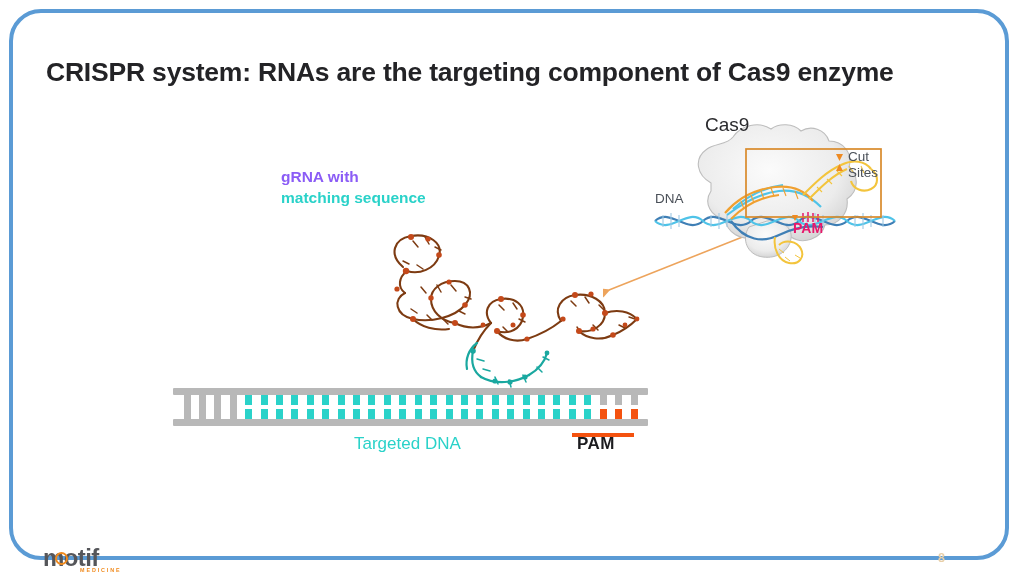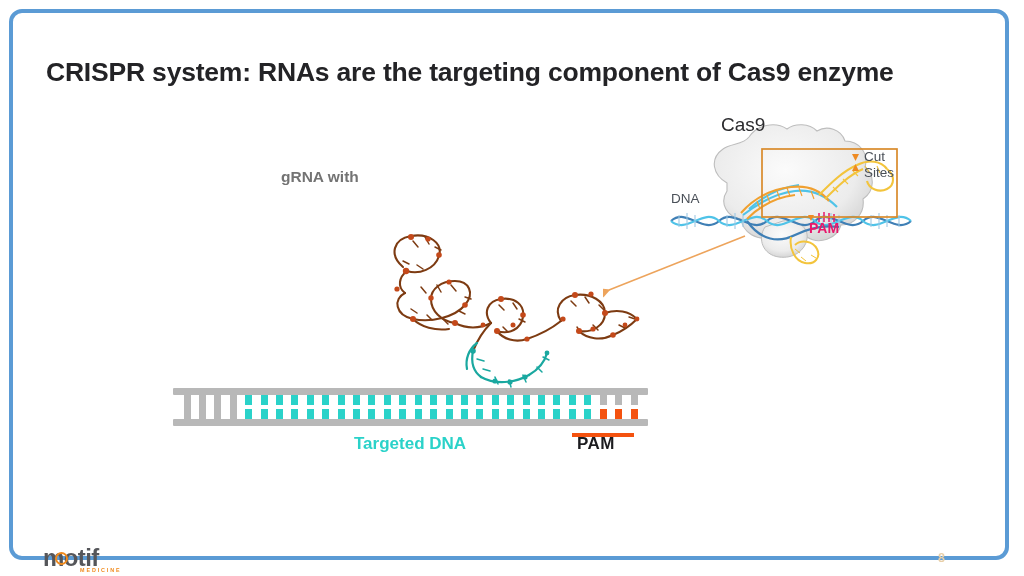--- a/index.html
+++ b/index.html
@@ -8,21 +8,21 @@
     background:#ffffff;
     font-family:"Liberation Sans", sans-serif;
     overflow:hidden;
     position:relative;
   }
   .slide{
     position:absolute;
     left:9px;top:9px;
     width:1000px;height:551px;
     border:4px solid #5b9bd5;
-    border-radius:13px;
+    border-radius:32px;
     box-sizing:border-box;
     background:#ffffff;
   }
 
   
   .title{
     position:absolute;
     left:33px;top:44px;
     width:940px;
     font-size:26.5px;
@@ -33,21 +33,21 @@
   }
 
   
   .grna-label{
     position:absolute;
     left:268px;top:153px;
     font-size:15.5px;
     font-weight:bold;
     line-height:21px;
   }
-  .grna-l1{color:#737373;display:block;}
+  .grna-l1{color:#8b5cf6;display:block;}
   .grna-l2{color:#2ad2c9;display:block;}
 
   
   .ladder{
     position:absolute;
     left:160px;top:375px;
     width:475px;height:38px;
   }
   .rail{
     position:absolute;left:0;width:475px;height:7px;
@@ -73,21 +73,21 @@
     position:absolute;
     left:559px;top:420px;
     width:62px;height:4px;
     background:#f4520f;
   }
 
   
   .lbl-targeted{
     position:absolute;
     left:341px;top:421px;
-    font-size:17px;font-weight:bold;
+    font-size:17px;font-weight:normal;
     color:#2ad2c9;
   }
   .lbl-pam{
     position:absolute;
     left:564px;top:421px;
     font-size:17px;font-weight:bold;
     color:#1c1c1f;
     letter-spacing:0.5px;
   }
 
@@ -137,21 +137,21 @@
     left:925px;top:538px;
     font-size:12.5px;
     color:#e8cfa8;
     font-weight:bold;
   }
 
   
   .inset{
     position:absolute;
     left:640px;top:96px;
-    width:250px;height:165px;margin-left:16px;
+    width:250px;height:165px;
   }
   .inset svg{display:block;}
 
   
   .ribbon{
     position:absolute;
     left:360px;top:212px;
     width:300px;height:165px;
   }
   .ribbon svg{display:block;}
@@ -165,20 +165,21 @@
 </style>
 </head>
 <body>
 
 <div class="slide">
 
   <div class="title">CRISPR system: RNAs are the targeting component of Cas9 enzyme</div>
 
   <div class="grna-label">
     <span class="grna-l1">gRNA with</span>
+    <span class="grna-l2">matching sequence</span>
   </div>
 
   <div class="ribbon">
     <svg width="300" height="165" viewBox="0 0 300 165">
       <g fill="none" stroke="#7d3b12" stroke-width="2.1" stroke-linecap="round">
 
         <path d="M30,42 C16,30 20,14 38,11 C56,8 70,18 66,31 C62,44 46,50 34,46"></path>
         <path d="M34,46 C26,52 24,62 32,68"></path>
 
         <path d="M32,68 C20,74 22,90 40,94 C58,98 82,92 92,80 C102,68 96,56 82,56 C68,56 58,64 58,74"></path>

